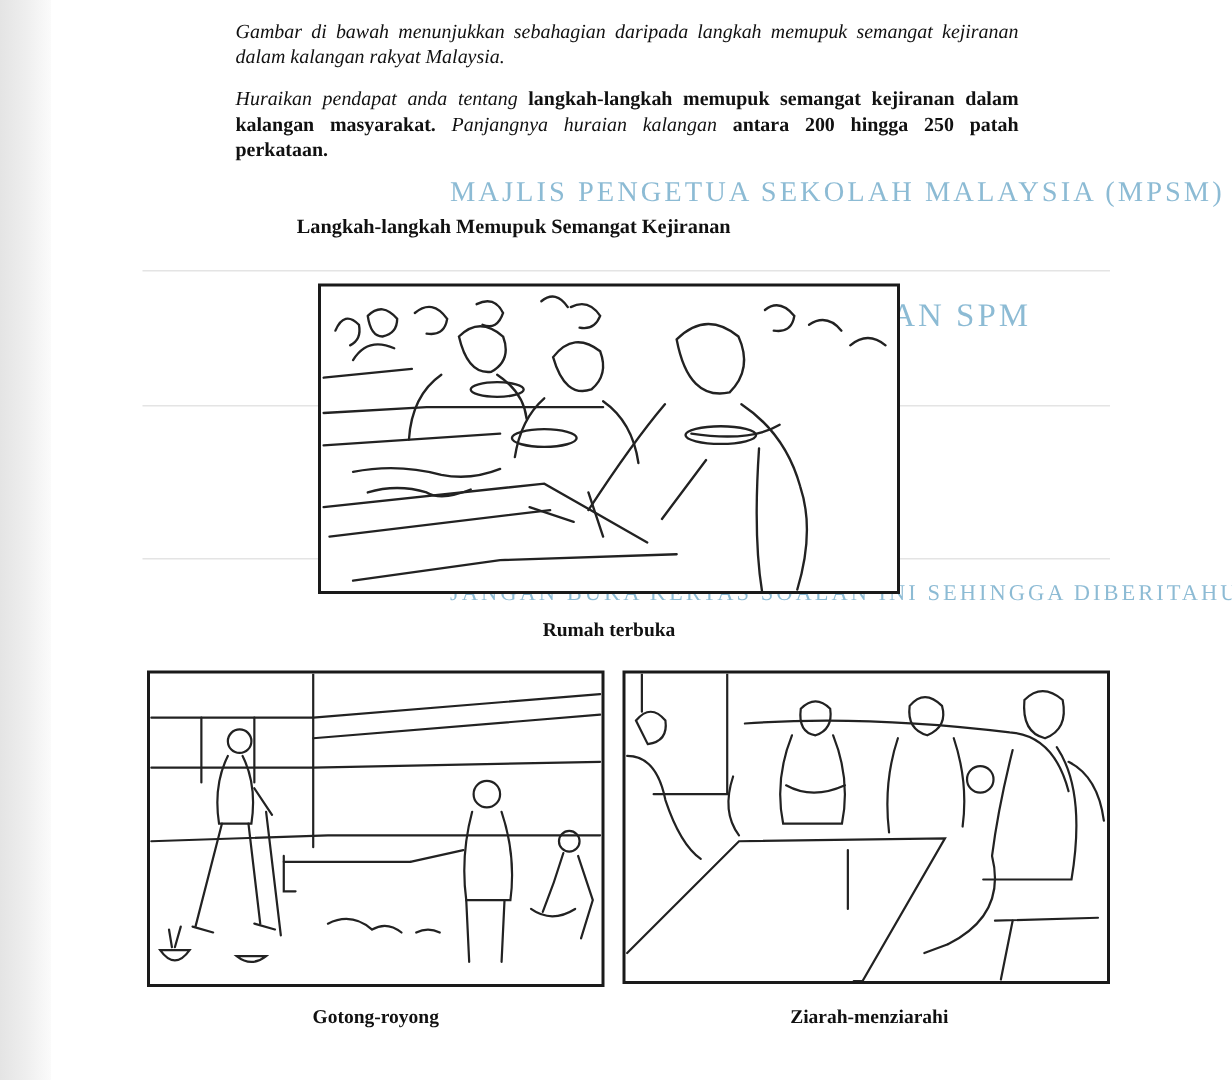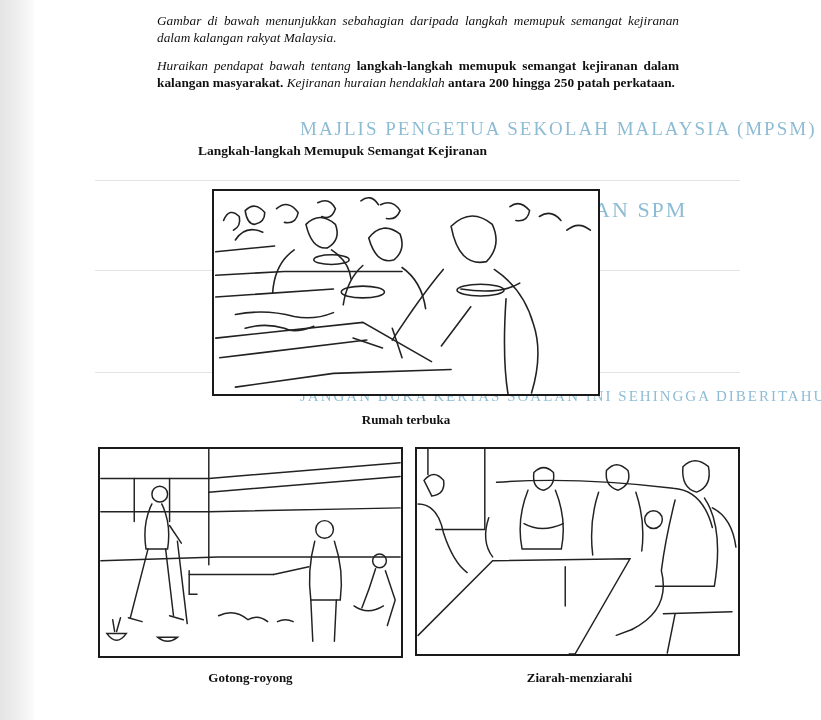--- a/index.html
+++ b/index.html
@@ -40,21 +40,21 @@
 <div class="bleed-line" style="left:95px;top:180px;width:645px;"></div>
 <div class="bleed" style="left:300px;top:197px;font-size:22px;">PEPERIKSAAN PERCUBAAN SPM</div>
 <div class="bleed-line" style="left:95px;top:270px;width:645px;"></div>
 <div class="bleed-line" style="left:95px;top:372px;width:645px;"></div>
 <div class="bleed" style="left:300px;top:388px;font-size:15px;">JANGAN BUKA KERTAS SOALAN INI SEHINGGA DIBERITAHU</div>
 
 <div class="para" style="top:12px;">
   <i>Gambar di bawah menunjukkan sebahagian daripada langkah  memupuk semangat kejiranan dalam kalangan rakyat Malaysia.</i>
 </div>
 <div class="para" style="top:57px;">
-  <i>Huraikan pendapat bawah tentang </i><b>langkah-langkah memupuk semangat kejiranan dalam kalangan masyarakat.</b><i> Kejiranan huraian hendaklah </i><b>antara 200 hingga 250 patah perkataan.</b>
+  <i>Huraikan pendapat anda tentang </i><b>langkah-langkah memupuk semangat kejiranan dalam kalangan masyarakat.</b><i> Panjangnya huraian kalangan </i><b>antara 200 hingga 250 patah perkataan.</b>
 </div>
 
 <div class="heading">Langkah-langkah Memupuk Semangat Kejiranan</div>
 
 <div class="frame" style="left:212px;top:189px;width:388px;height:207px;">
   <svg viewBox="0 0 388 207" fill="none" stroke="#222" stroke-width="1.6" stroke-linecap="round">
 
     <path d="M8,30 q6,-14 16,-4 q2,10 -6,14"></path>
       <path d="M30,20 q10,-10 20,2 q0,10 -10,12 q-8,0 -10,-14"></path>
     <path d="M20,50 q10,-16 28,-8"></path>

